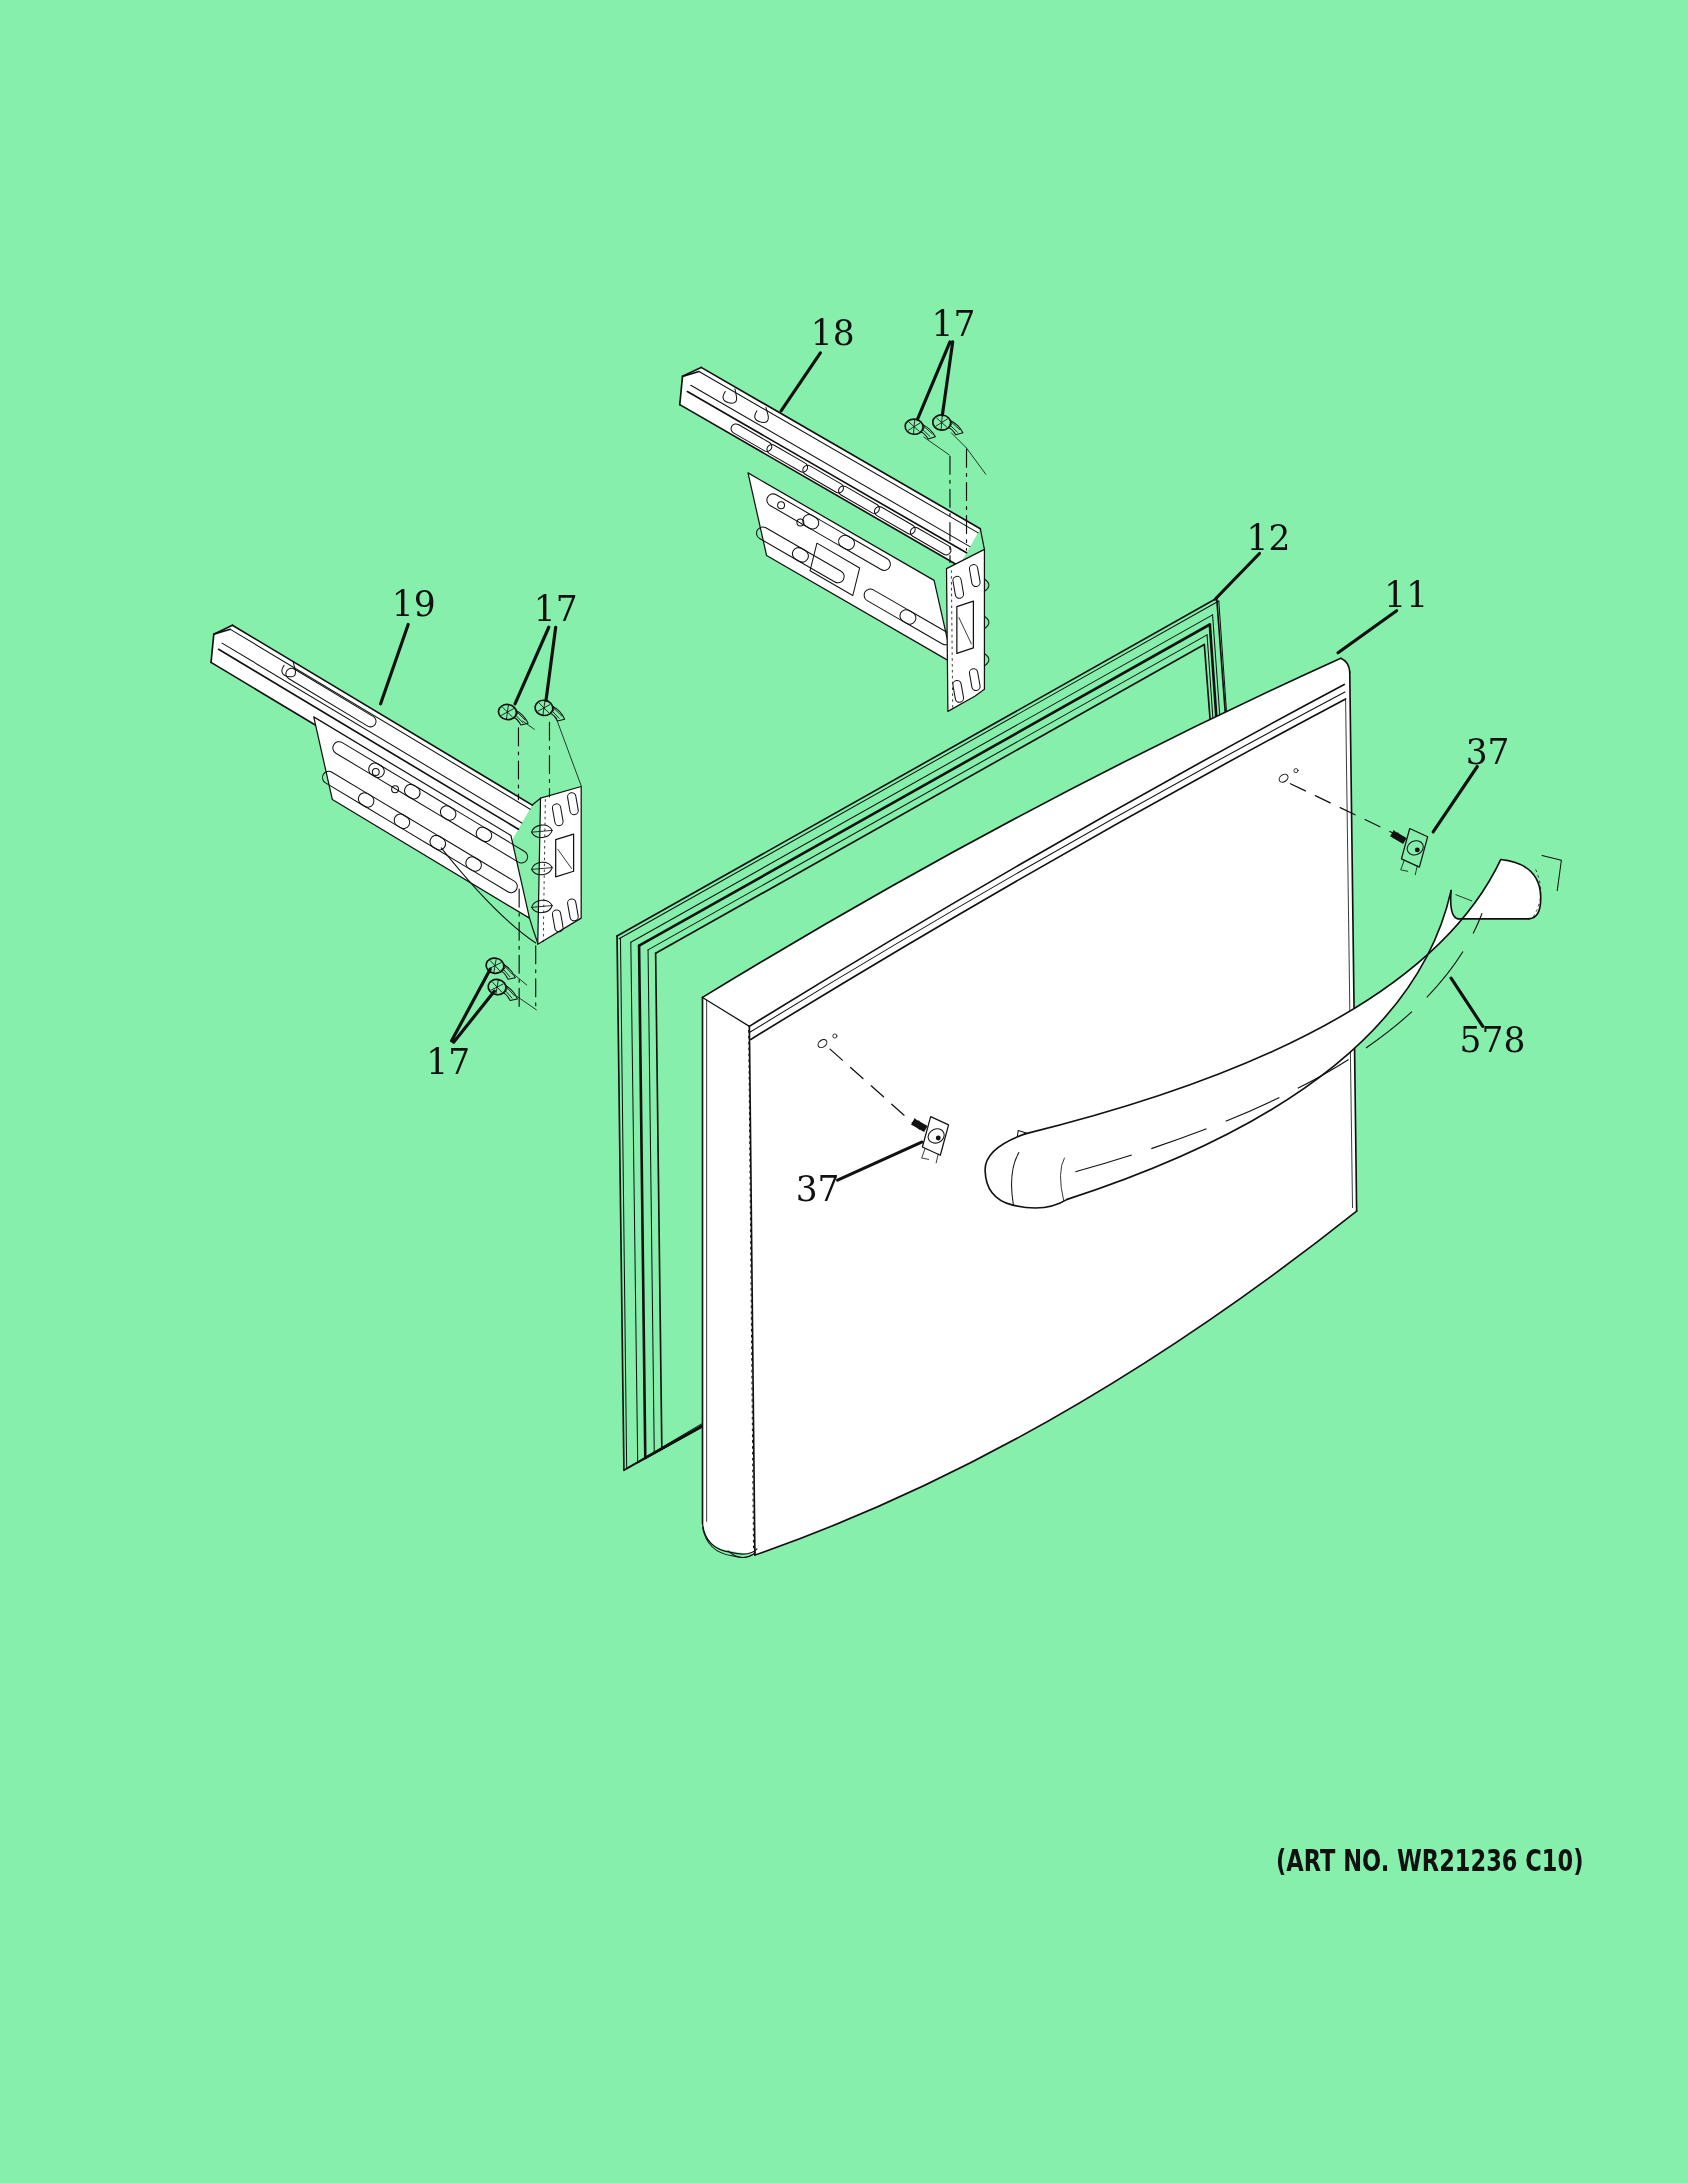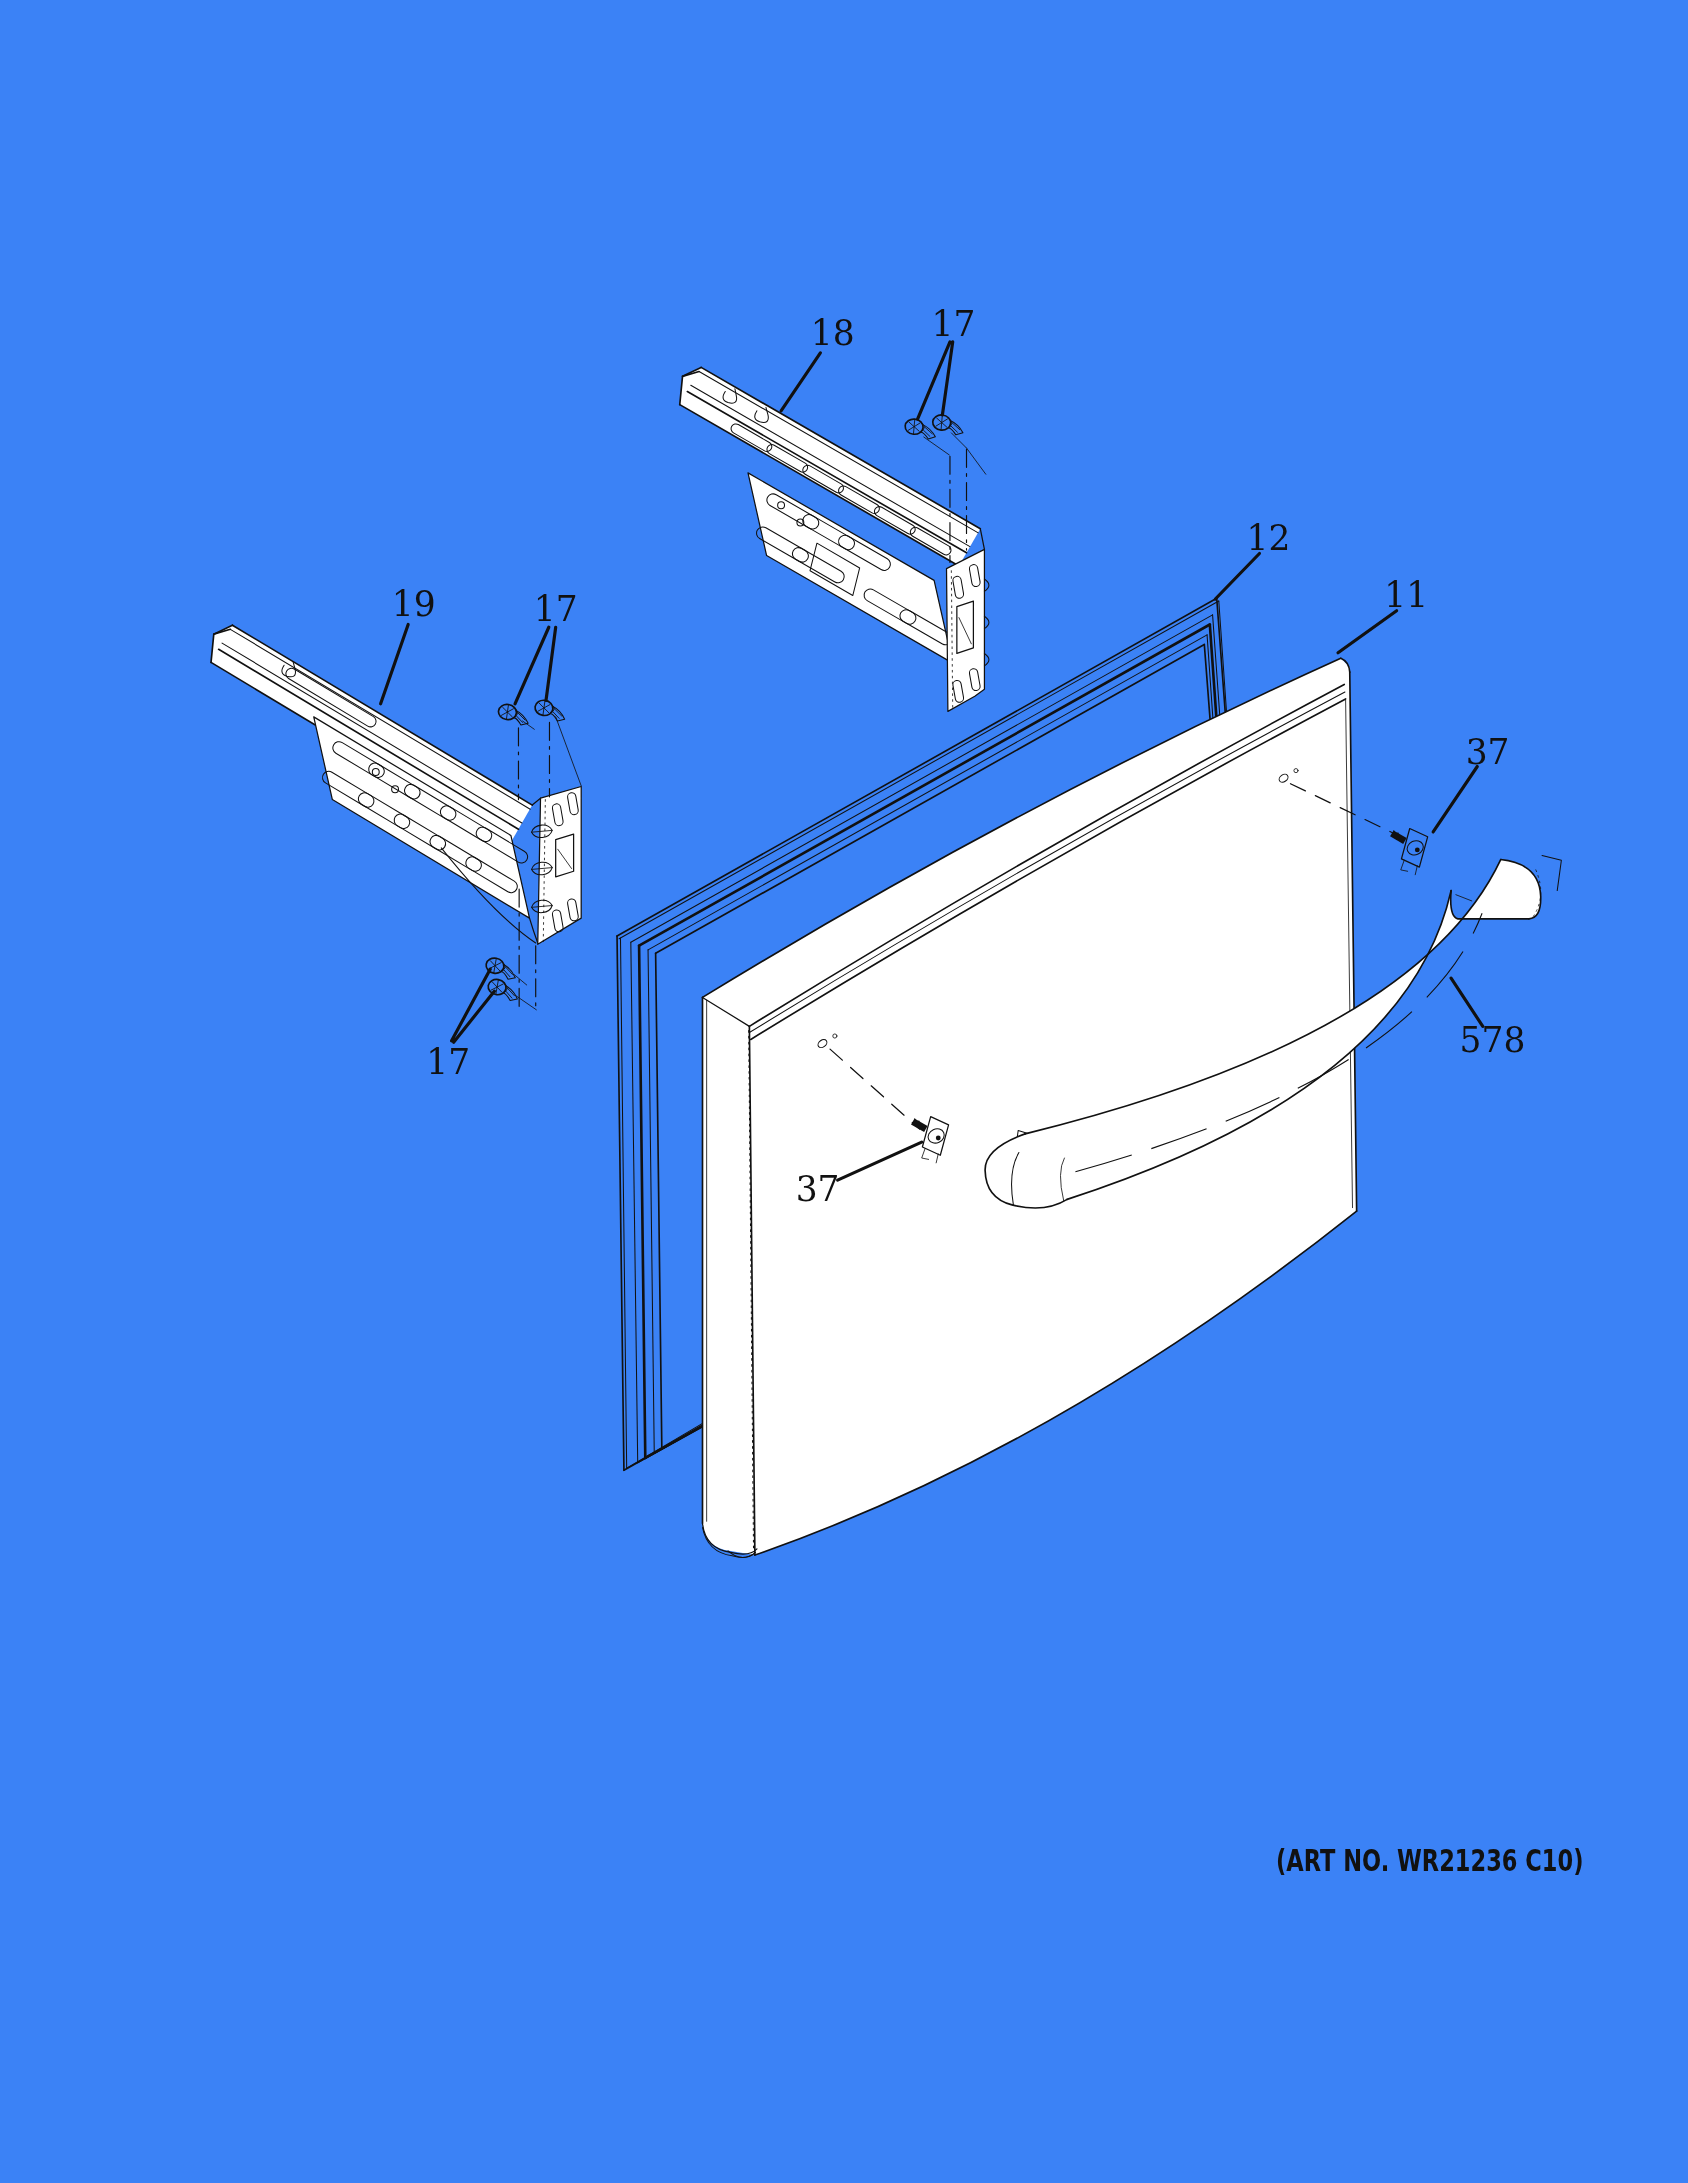--- a/index.html
+++ b/index.html
@@ -1,16 +1,16 @@
 <!DOCTYPE html>
 <html style="font-size:11px"><head>
 <meta charset="utf-8">
 <style>
   html,body{margin:0;padding:0;background:#fff;}
-  .stage{position:relative;width:1689px;height:2183px;background:#3b82f6;overflow:hidden;}
+  .stage{position:relative;width:1689px;height:2183px;background:#86efac;overflow:hidden;}
   svg{position:absolute;left:0;top:0;}
   .ln{stroke:#111;fill:none;stroke-width:2.4;stroke-linecap:round;stroke-linejoin:round;}
   .thin{stroke-width:1.5;}
   .xthin{stroke-width:1.2;}
   .med{stroke-width:1.8;}
   .bold{stroke-width:3.8;}
   .leader{stroke:#111;fill:none;stroke-width:4.6;stroke-linecap:round;}
   .dash{stroke-dasharray:24 16;stroke-width:1.8;}
   .dashdot{stroke-dasharray:26 9 4 9;stroke-width:1.7;}
   .dot{stroke-dasharray:2.5 6;}

